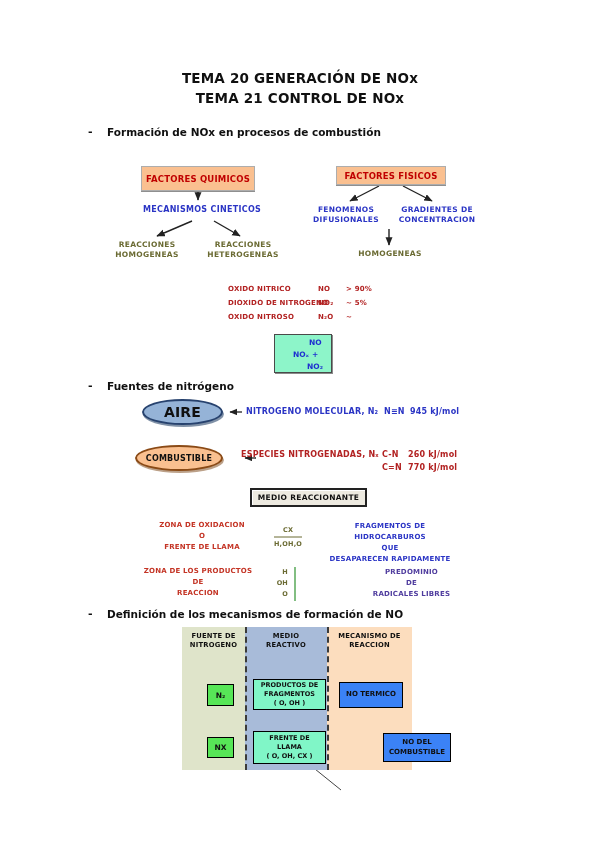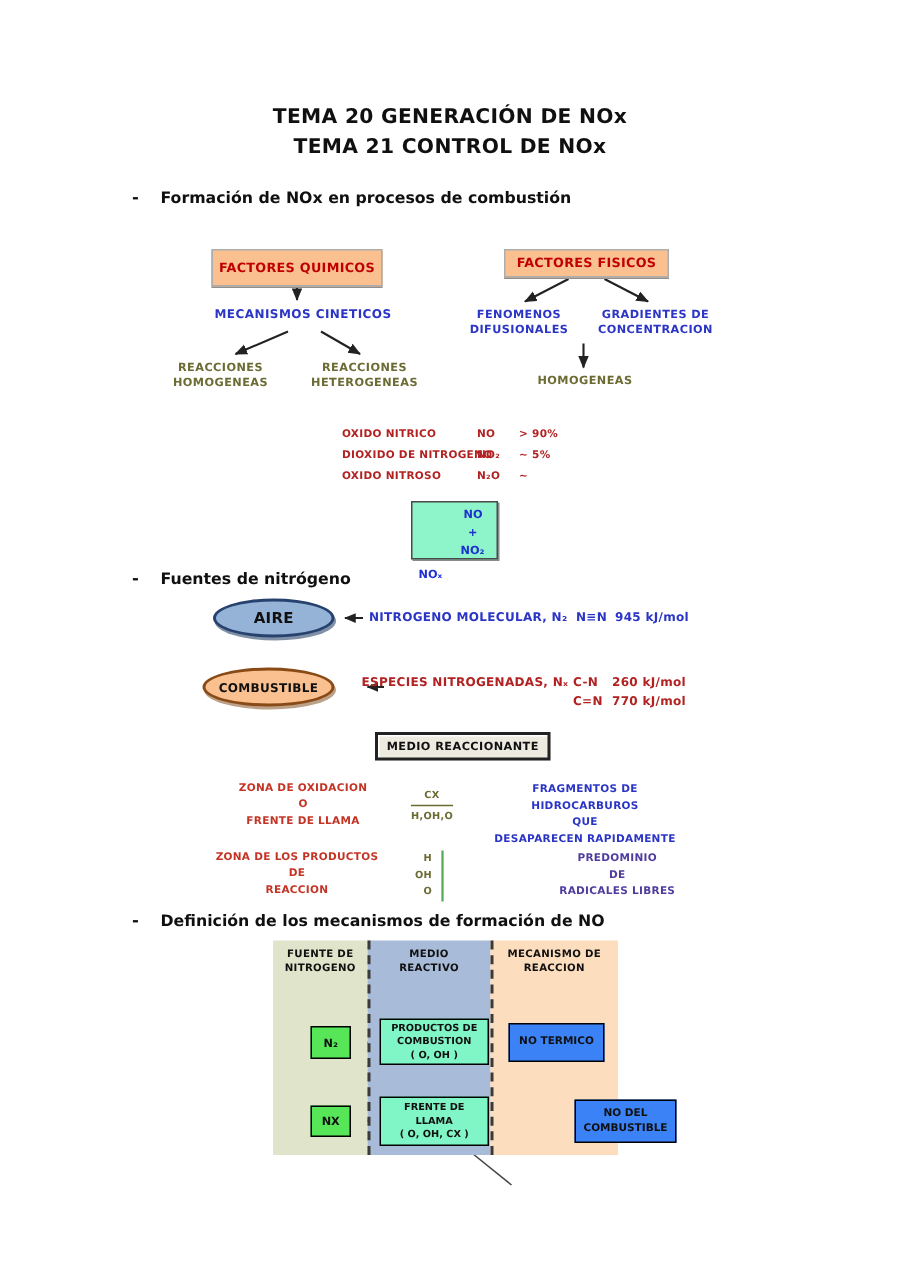--- a/index.html
+++ b/index.html
@@ -33,21 +33,21 @@
   .d-label { font-size:7.5px; letter-spacing:.3px; line-height:9.5px; }
   .list-row { font-size:7px; letter-spacing:.2px; }
 
   .noxbox {
     background:#8DF5C9; border:1px solid #4A4A4A; box-shadow:1px 1px 0 #8a8a8a;
   }
   .noxbox span { position:absolute; color:#1F2FD0; font-size:7.5px; }
 
   .ellipse {
     border-radius:50%; display:flex; align-items:center; justify-content:center;
-    font-size:10px; color:#101010; letter-spacing:.2px;
+    font-size:14px; color:#101010; letter-spacing:.2px;
   }
   .ell-aire { background:#95B3D7; border:2px solid #27426E; box-shadow:1px 2px 0 rgba(23,55,94,.55); }
   .ell-comb { background:#FAC090; border:2px solid #8A4A16; box-shadow:1px 2px 0 rgba(122,68,20,.5); }
 
   .src-text { font-size:8px; letter-spacing:.2px; }
 
   .medio {
     background:#EDEAE0; border:2px solid #222; box-shadow:inset 1px 1px 0 #fff;
     font-size:7.5px; color:#101010; display:flex; align-items:center; justify-content:center;
     letter-spacing:.3px;
@@ -136,21 +136,21 @@
     <span class="abs redl list-row" style="left:228px; top:299px;">DIOXIDO DE NITROGENO</span>
     <span class="abs redl list-row" style="left:318px; top:299px;">NO₂</span>
     <span class="abs redl list-row" style="left:346px; top:299px;">~ 5%</span>
 
     <span class="abs redl list-row" style="left:228px; top:313px;">OXIDO NITROSO</span>
     <span class="abs redl list-row" style="left:318px; top:313px;">N₂O</span>
     <span class="abs redl list-row" style="left:346px; top:313px;">~</span>
   </div>
 
   <div class="abs noxbox" style="left:274px; top:334px; width:58px; height:39px;">
-    <span style="left:4px; top:15px;margin-top:28px;">NOₓ</span>
+    <span style="left:18px; top:15px;">NOₓ</span>
     <span style="left:34px; top:3px;">NO</span>
     <span style="left:37px; top:15px;">+</span>
     <span style="left:32px; top:27px;">NO₂</span>
   </div>
 
   <span class="abs bullet-dash" style="left:88px; top:379px;">-</span>
   <span class="abs bullet-label" style="left:107px; top:380px;">Fuentes de nitrógeno</span>
 
   <div class="abs ellipse ell-aire" style="left:142px; top:399px; width:81px; height:26px;">AIRE</div>
   <span class="abs blue src-text" style="left:246px; top:407px;">NITROGENO MOLECULAR,   N₂</span>
@@ -195,21 +195,21 @@
 
     <div class="abs ctr thead pre" style="left:182px; top:632px; width:63px;">FUENTE DE
 NITROGENO</div>
     <div class="abs ctr thead pre" style="left:245px; top:632px; width:82px;">MEDIO
 REACTIVO</div>
     <div class="abs ctr thead pre" style="left:327px; top:632px; width:85px;">MECANISMO DE
 REACCION</div>
 
     <div class="nodebox nb-green" style="left:207px; top:684px; width:27px; height:22px;">N₂</div>
     <div class="nodebox nb-aqua pre" style="left:253px; top:679px; width:73px; height:31px;">PRODUCTOS DE
-COMBUSTION
+FRAGMENTOS
 ( O, OH )</div>
     <div class="nodebox nb-orange" style="left:339px; top:682px; width:64px; height:26px;">NO TERMICO</div>
 
     <div class="nodebox nb-green" style="left:207px; top:737px; width:27px; height:21px;">NX</div>
     <div class="nodebox nb-aqua pre" style="left:253px; top:731px; width:73px; height:33px;">FRENTE DE
 LLAMA
 ( O, OH, CX )</div>
     <div class="nodebox nb-orange pre" style="left:339px; top:733px; width:68px; height:29px;margin-left:44px;">NO DEL
 COMBUSTIBLE</div>
   </div>

